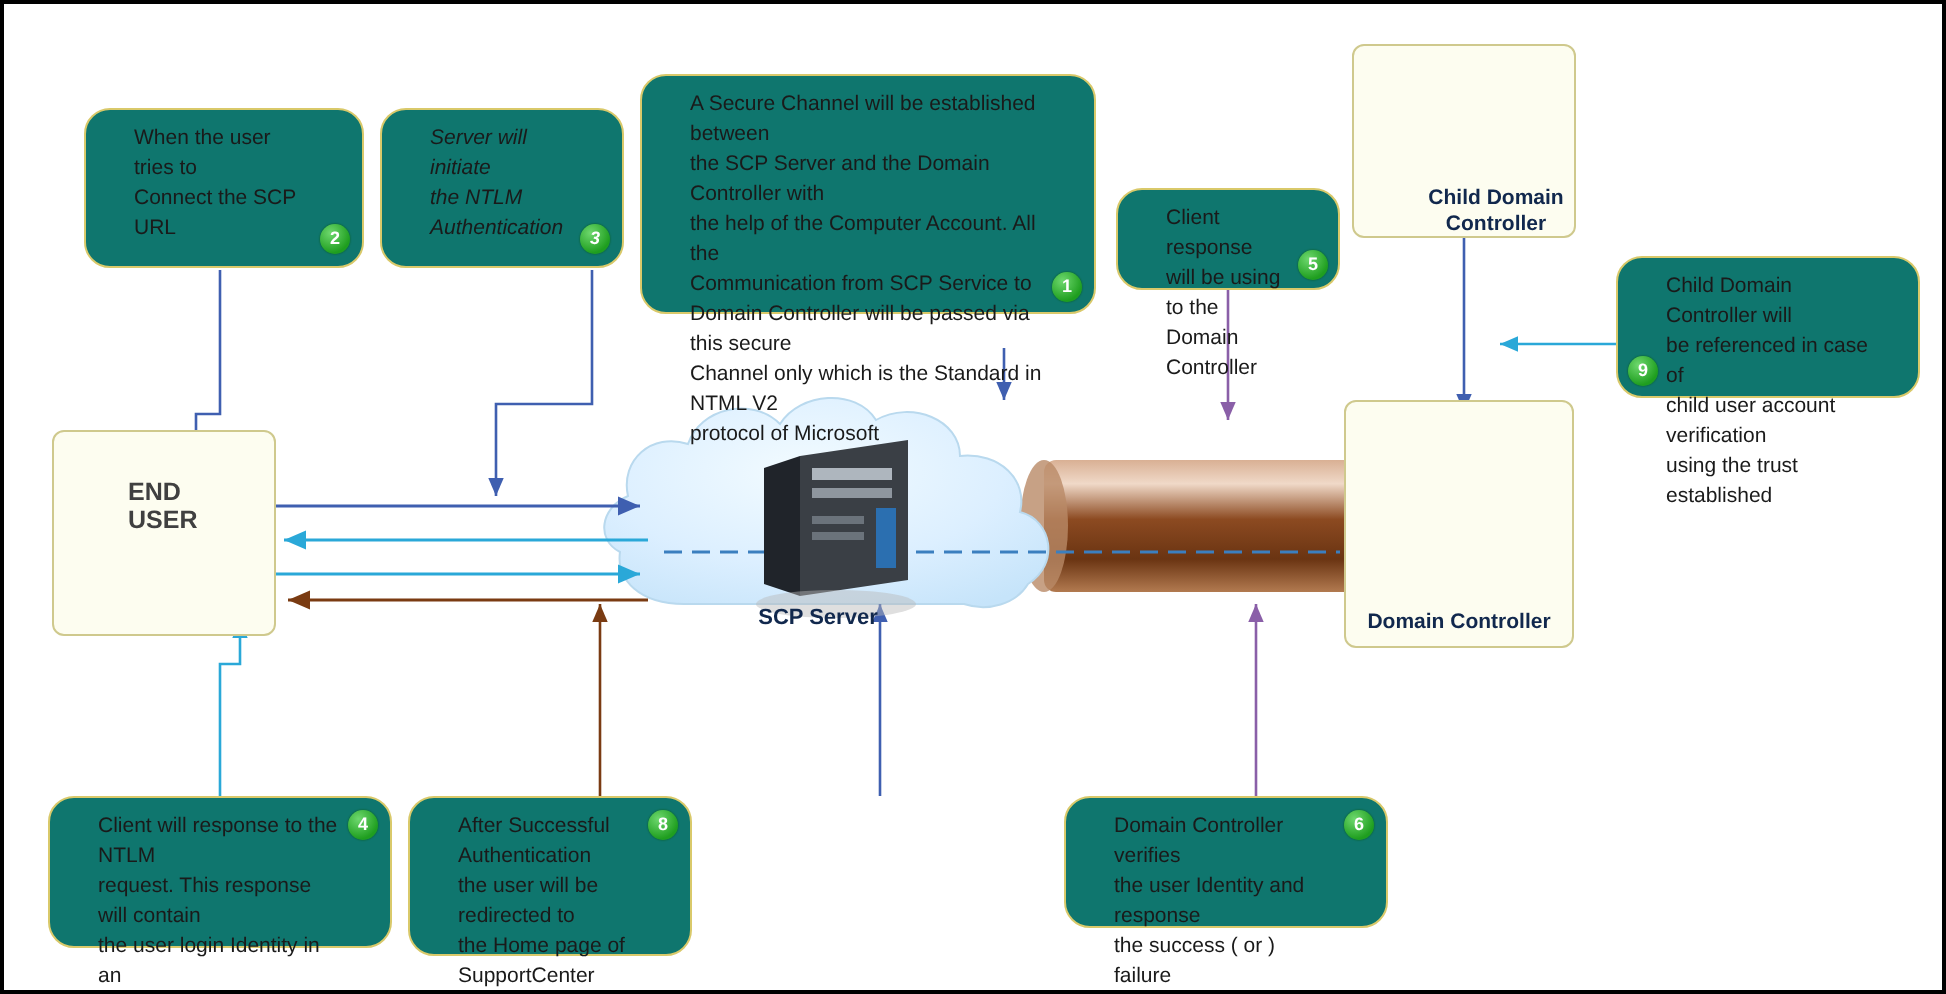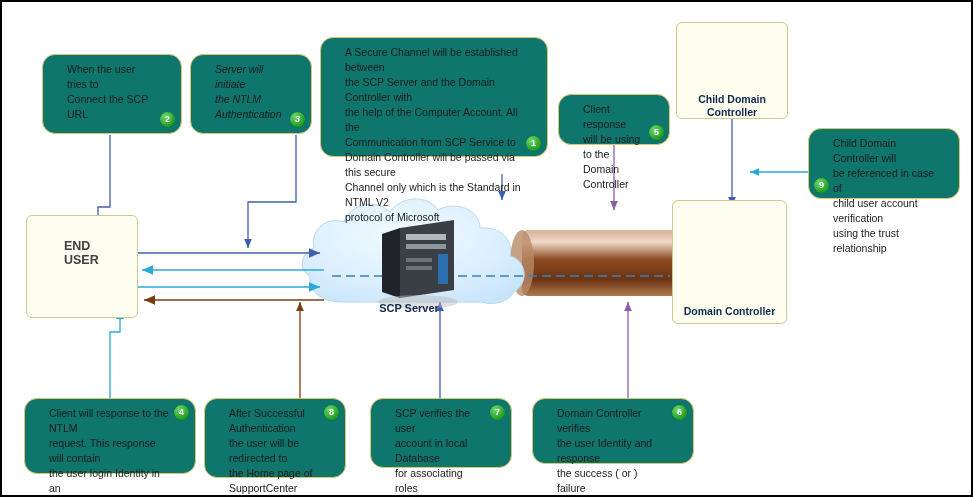--- a/index.html
+++ b/index.html
@@ -189,21 +189,21 @@
   </svg>
 
   <div class="devbox" style="left:24px;top:213px;width:112px;height:103px;"></div>
   <div style="position:absolute;left:62px;top:237px;width:56px;font-size:12.5px;font-weight:bold;color:#404040;line-height:14px;white-space:pre-line;">END
 USER</div>
 
   <div class="devbox" style="left:670px;top:198px;width:115px;height:124px;"></div>
   <div class="devlabel" style="left:670px;top:303px;width:115px;">Domain Controller</div>
 
   <div class="devbox" style="left:674px;top:20px;width:112px;height:97px;"></div>
-  <div class="devlabel" style="left:674px;top:91px;width:112px;line-height:13px;white-space:pre-line;">Child Domain
+  <div class="devlabel" style="left:674px;top:91px;width:112px;line-height:13px;white-space:pre-line;padding-left:16px;">Child Domain
 Controller</div>
 
   <div class="note" style="left:40px;top:52px;width:140px;height:80px;">
     <span class="txt">When the user tries to
 Connect the SCP URL</span>
     <span class="badge" style="right:6px;bottom:6px;">2</span>
   </div>
 
   <div class="note" style="left:188px;top:52px;width:122px;height:80px;font-style:italic;">
     <span class="txt">Server will initiate
@@ -226,46 +226,40 @@
     <span class="txt">Client response
 will be using to the
 Domain Controller</span>
     <span class="badge" style="right:5px;bottom:4px;">5</span>
   </div>
 
   <div class="note" style="left:806px;top:126px;width:152px;height:71px;">
     <span class="txt">Child Domain Controller will
 be referenced in case of
 child user account verification
-using the trust relationship</span>
+using the trust established</span>
     <span class="badge" style="left:5px;bottom:5px;">9</span>
   </div>
 
   <div class="note" style="left:22px;top:396px;width:172px;height:76px;">
     <span class="txt">Client will response to the NTLM
 request. This response will contain
 the user login Identity in an
 Encrypted format</span>
     <span class="badge" style="right:6px;top:6px;">4</span>
   </div>
 
   <div class="note" style="left:202px;top:396px;width:142px;height:80px;">
     <span class="txt">After Successful Authentication
 the user will be redirected to
 the Home  page of SupportCenter
 Plus</span>
     <span class="badge" style="right:6px;top:6px;">8</span>
   </div>
 
-  <div class="note" style="left:368px;top:396px;width:142px;height:70px;">
-    <span class="txt">SCP verifies the user
-account in local Database
-for associating roles</span>
-    <span class="badge" style="right:6px;top:6px;">7</span>
-  </div>
 
   <div class="note" style="left:530px;top:396px;width:162px;height:66px;">
     <span class="txt">Domain Controller verifies
 the user Identity and response
 the success ( or ) failure</span>
     <span class="badge" style="right:6px;top:6px;">6</span>
   </div>
 
 </div>
 

